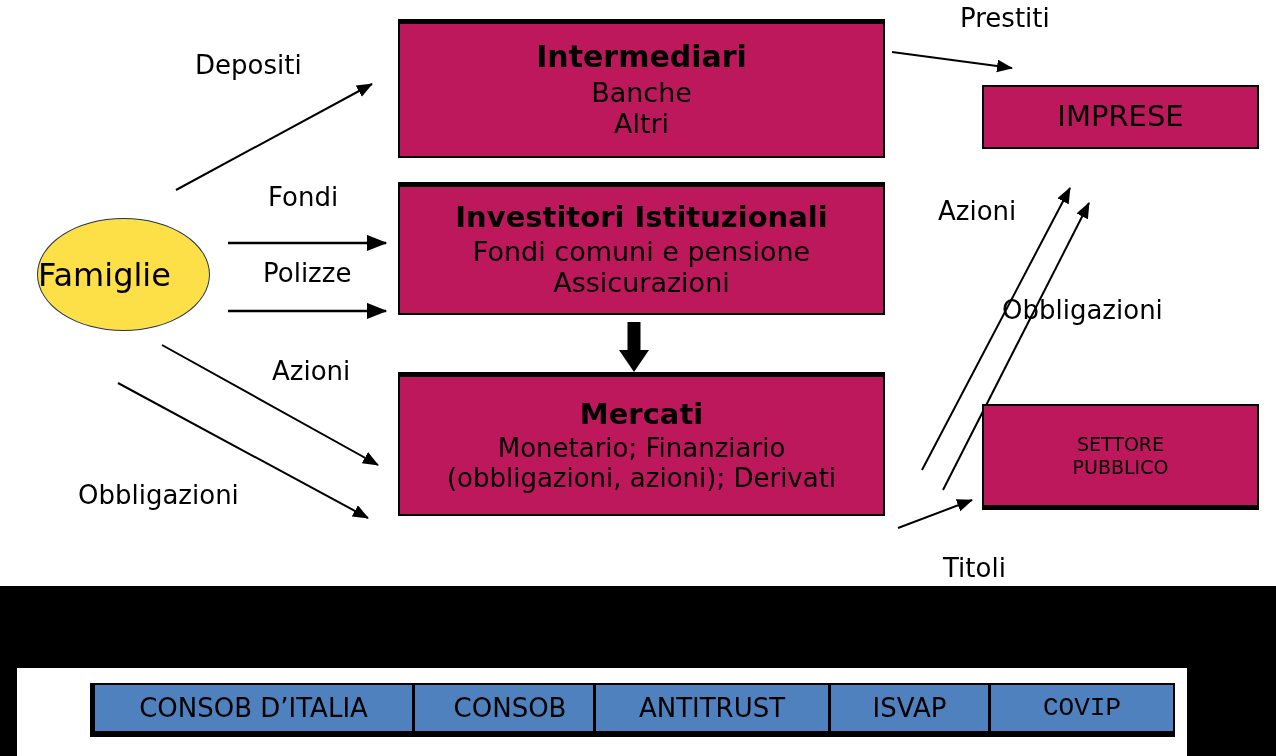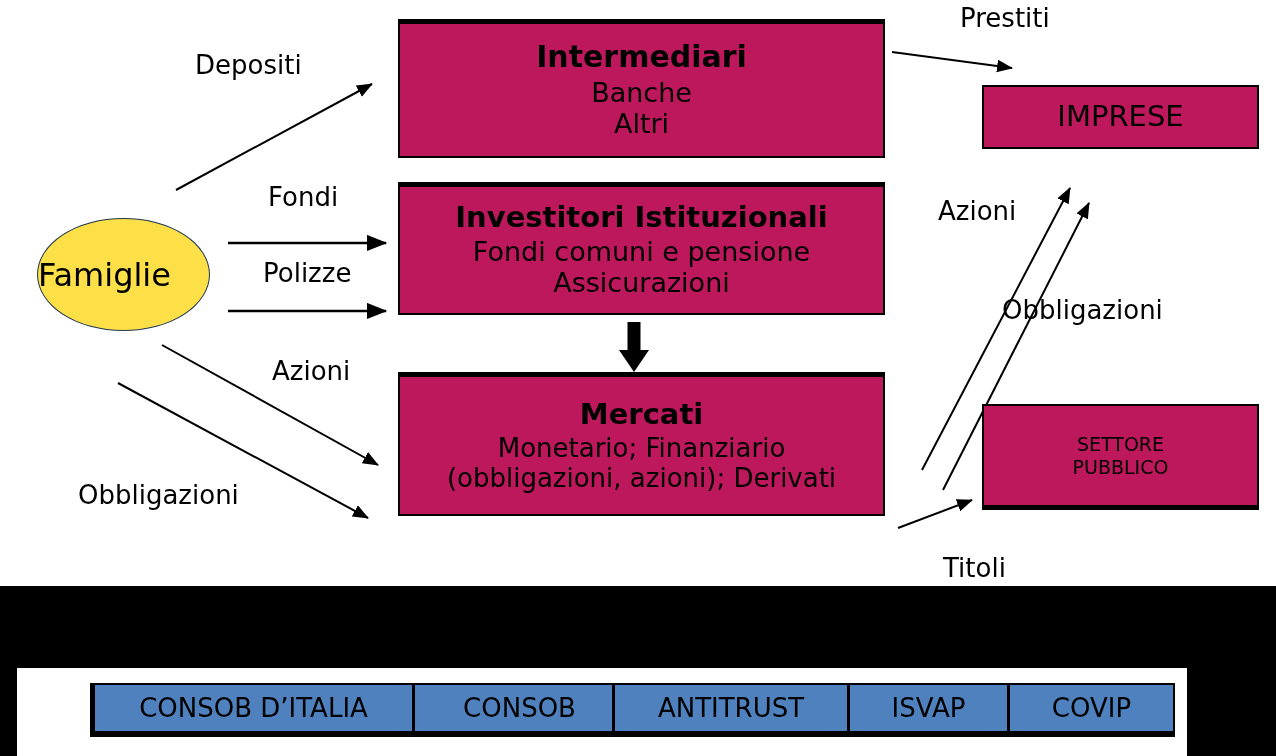--- a/index.html
+++ b/index.html
@@ -160,23 +160,23 @@
   #regulators .cell {
     box-sizing: border-box;
     display: flex;
     align-items: center;
     justify-content: center;
     color: #000000;
     font-size: 26px;
     border-right: 3px solid #000000;
     white-space: nowrap;
   }
-  #regulators .cell:last-child { border-right: none; }
+  #regulators .cell:last-child { border-right: none; font-family: Liberation Mono, monospace; }
   #regulators .cell.c0 { width: 320px; }
-  #regulators .cell.c1 { width: 200px; padding-left: 12px; }
+  #regulators .cell.c1 { width: 181px; padding-left: 12px; }
   #regulators .cell.c2 { width: 235px; }
   #regulators .cell.c3 { width: 160px; }
   #regulators .cell.c4 { flex: 1 1 auto; }
 </style>
 </head>
 <body>
 
 <div id="canvas">
 
   <svg id="arrows" viewBox="0 0 1276 756" xmlns="http://www.w3.org/2000/svg">

